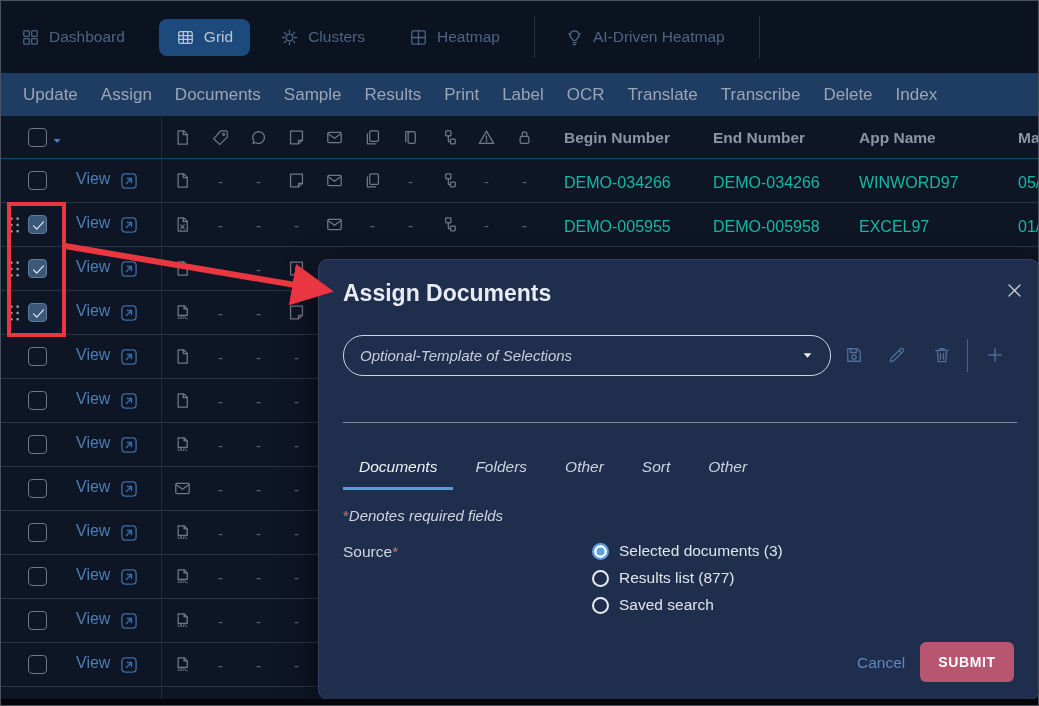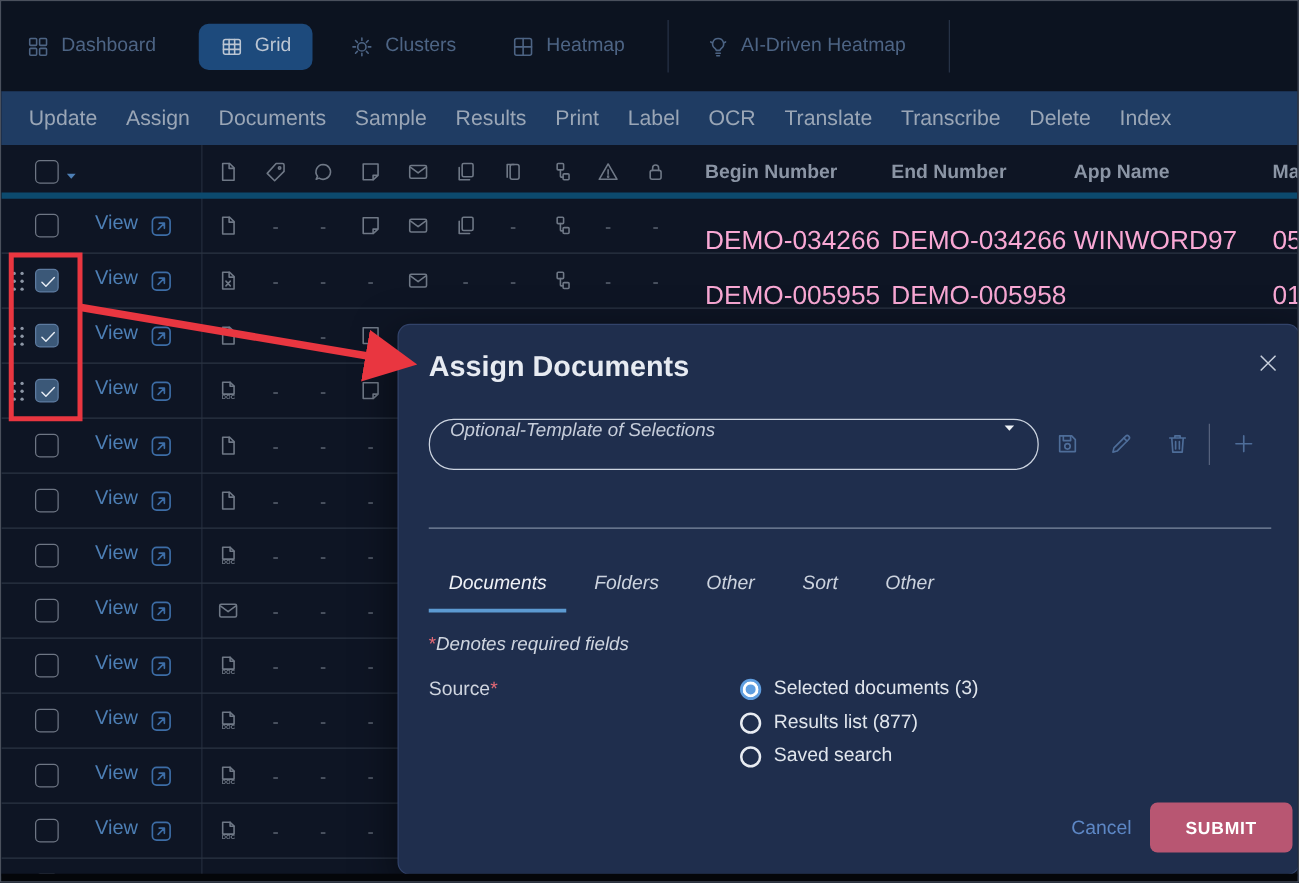--- a/index.html
+++ b/index.html
@@ -20,64 +20,64 @@
   .nav-sep{width:1px;height:42px;background:#263246;margin:0 20px 0 0;}
 
   
   .toolbar{position:absolute;left:0;top:72px;width:100%;height:43px;background:#1f3c63;
            display:flex;align-items:center;padding-left:22px;}
   .tb-item{color:#9aa6b6;font-size:17px;margin-right:23px;cursor:pointer;white-space:nowrap;}
 
   
   .grid{position:absolute;left:0;top:115px;width:100%;height:585px;background:#0e1524;overflow:hidden;}
   .grid-vline{position:absolute;left:160px;top:0;bottom:0;width:1px;background:#222b3b;}
-  .ghead{position:absolute;left:0;top:0;width:100%;height:43px;border-bottom:5px solid #0c4a6e;}
+  .ghead{position:absolute;left:0;top:0;width:100%;height:43px;border-bottom:1px solid #0c4a6e;}
   .hcell{position:absolute;top:0;height:43px;display:flex;align-items:center;color:#8b95a5;
          font-size:15.5px;font-weight:700;}
   .hicon{position:absolute;top:12px;width:19px;height:19px;color:#6f7886;}
   .row{position:absolute;left:0;width:100%;height:44px;border-bottom:1px solid #2b3443;}
   .cb{position:absolute;left:27px;top:12px;width:19px;height:19px;border:1.5px solid #6e7684;
       border-radius:4px;cursor:pointer;}
   .cb.checked{background:#3b5878;border-color:#5d7ba0;}
   .cb.checked svg{width:15px;height:15px;margin:1px;color:#e9eef5;}
   .hd-caret{position:absolute;left:50px;top:19px;width:12px;height:12px;color:#4d7fb5;cursor:pointer;}
   .drag{position:absolute;left:7px;top:13px;width:13px;height:18px;color:#8d97a6;cursor:grab;}
   .view-link{position:absolute;left:75px;top:11px;color:#4d7fb5;font-size:16px;cursor:pointer;}
   .ext{position:absolute;left:118px;top:12px;width:20px;height:20px;color:#3d6da6;cursor:pointer;}
   .slot-ic{position:absolute;top:12px;width:19px;height:19px;color:#6f7886;}
   .slot-dash{position:absolute;top:0;height:44px;width:19px;display:flex;align-items:center;
              justify-content:center;color:#5c6472;font-size:15px;}
-  .tcell{position:absolute;top:12px;height:44px;display:flex;align-items:center;color:#f9a8d4;font-size:21px;}
+  .tcell{position:absolute;top:2px;height:44px;display:flex;align-items:center;color:#14b8a6;font-size:16px;}
 
   
   .modal{position:absolute;left:317px;top:258px;width:722px;height:441px;background:#1f2e4d;
          border:1px solid #32436a;border-radius:10px;box-shadow:0 10px 34px rgba(0,0,0,.55);z-index:20;}
   .m-title{position:absolute;left:24px;top:20px;color:#e7ebf2;font-size:23px;font-weight:700;}
   .m-close{position:absolute;right:15px;top:21px;width:19px;height:19px;color:#c6cedb;cursor:pointer;}
   .m-dd{position:absolute;left:24px;top:75px;width:488px;height:41px;border:1px solid #ccd4e0;
-        border-radius:20px;display:flex;align-items:flex-start;padding:0 16px;cursor:pointer;}
+        border-radius:20px;display:flex;align-items:center;padding:0 16px;cursor:pointer;}
   .m-dd .ph{color:#c6cdda;font-style:italic;font-size:15px;flex:1;}
   .m-dd .ca{width:13px;height:13px;color:#eef2f7;}
   .m-tool{position:absolute;top:85px;width:20px;height:20px;color:#4e6d99;cursor:pointer;}
   .m-vsep{position:absolute;left:648px;top:79px;width:1px;height:33px;background:#55617c;}
   .m-div{position:absolute;left:24px;top:162px;width:674px;height:1px;background:#7e8ba1;}
   .m-tabs{position:absolute;left:24px;top:198px;display:flex;gap:6px;font-style:italic;}
   .m-tab{padding:0 16px 11px 16px;color:#ccd3de;font-size:15.5px;cursor:pointer;
          border-bottom:3px solid transparent;white-space:nowrap;}
   .m-tab.active{color:#eef1f6;border-bottom-color:#5c9ad2;}
   .m-note{position:absolute;left:24px;top:247px;font-size:15px;color:#cfd5df;font-style:italic;}
   .m-note .req, .m-src .req{color:#e56a76;font-style:normal;}
   .m-src{position:absolute;left:24px;top:283px;font-size:15.5px;color:#cfd5df;}
   .m-radios{position:absolute;left:273px;top:282px;display:flex;flex-direction:column;gap:9px;}
   .radio-row{display:flex;align-items:center;gap:10px;cursor:pointer;}
   .rb{width:17px;height:17px;border-radius:50%;border:2px solid #e8ecf2;flex:0 0 auto;}
   .rb.sel{background:#5f9ee0;border-color:#5f9ee0;box-shadow:inset 0 0 0 2.5px #ffffff;}
   .radio-row span{color:#e0e5ec;font-size:15.5px;}
   .m-cancel{position:absolute;left:538px;top:394px;color:#5d87c5;font-size:15.5px;cursor:pointer;}
-  .m-submit{position:absolute;left:601px;top:382px;width:114px;height:40px;background:#b85672;
+  .m-submit{position:absolute;left:601px;top:382px;width:94px;height:40px;background:#b85672;
             border:none;border-radius:6px;color:#ffffff;font-size:14px;font-weight:700;
             letter-spacing:.6px;cursor:pointer;font-family:"Liberation Sans",sans-serif;}
 
   
   .annot{position:absolute;left:0;top:0;width:1039px;height:706px;z-index:60;pointer-events:none;}
   .botbar{position:absolute;left:0;bottom:0;width:100%;height:6px;background:#04060a;z-index:50;}
 </style>
 </head>
 <body>
 
@@ -321,20 +321,21 @@
           <svg viewBox="0 0 24 24" fill="none" stroke="currentColor" stroke-width="1.6" stroke-linecap="round" stroke-linejoin="round" style="width:100%;height:100%">
             <rect x="8.5" y="3.5" width="6.5" height="6.5" rx="1"></rect>
             <rect x="14.5" y="14" width="6" height="6" rx="1"></rect>
             <path d="M11.8 10v6.5a.8.8 0 0 0 .8.8h1.9"></path>
           </svg>
         </span>
         <span class="slot-dash" style="left: 476px;">-</span>
         <span class="slot-dash" style="left: 514px;">-</span>
         <div class="tcell" style="left: 563px;">DEMO-005955</div>
         <div class="tcell" style="left: 712px;">DEMO-005958</div>
+        <div class="tcell" style="left: 858px;">EXCEL97</div>
         <div class="tcell" style="left: 1017px;">01/</div>
       </div>
       <div class="row" style="top: 131px;">
         <span class="drag">
           <svg viewBox="0 0 14 20" style="width:100%;height:100%">
             <g fill="currentColor">
               <circle cx="3.5" cy="3" r="1.5"></circle>
               <circle cx="10.5" cy="3" r="1.5"></circle>
               <circle cx="3.5" cy="10" r="1.5"></circle>
               <circle cx="10.5" cy="10" r="1.5"></circle>

